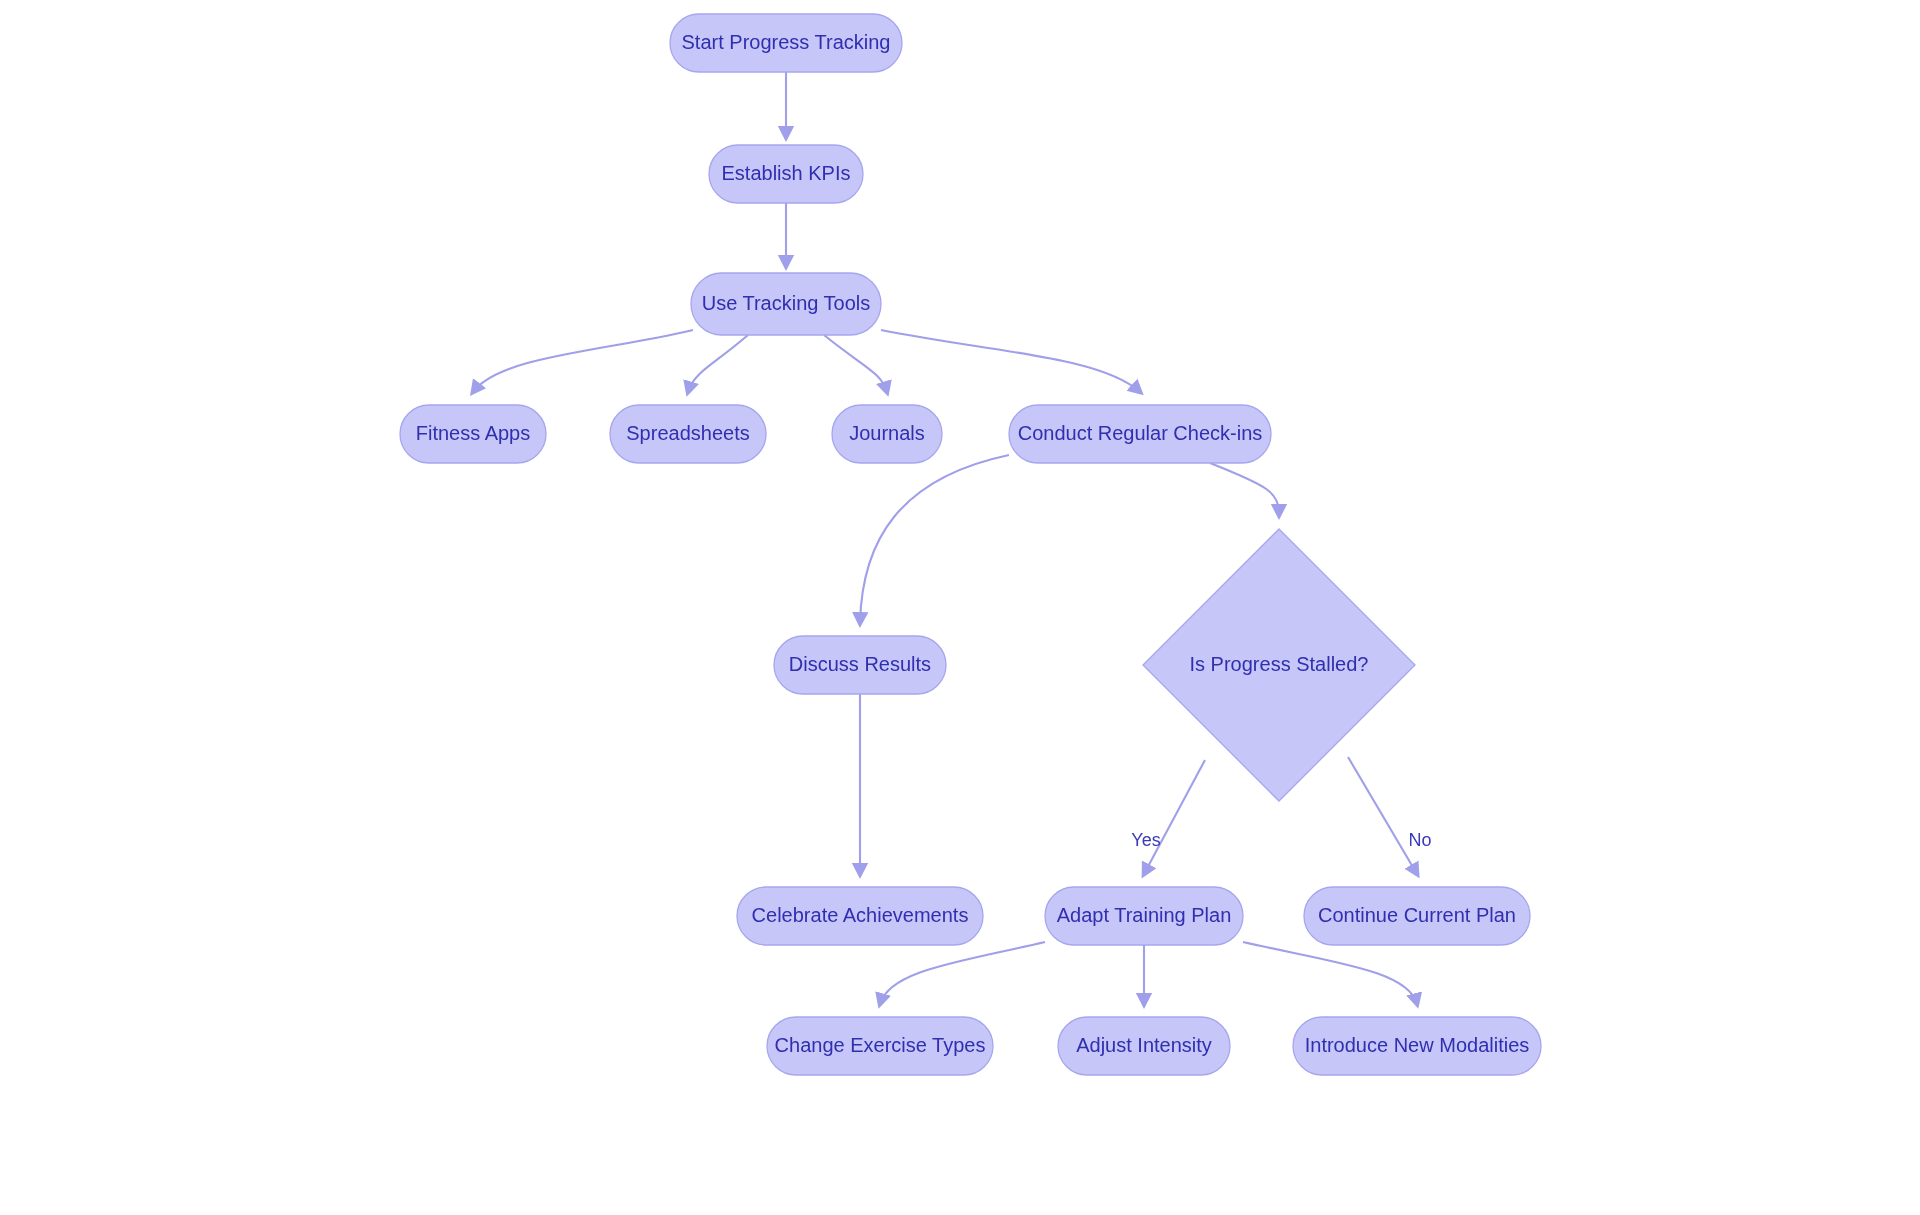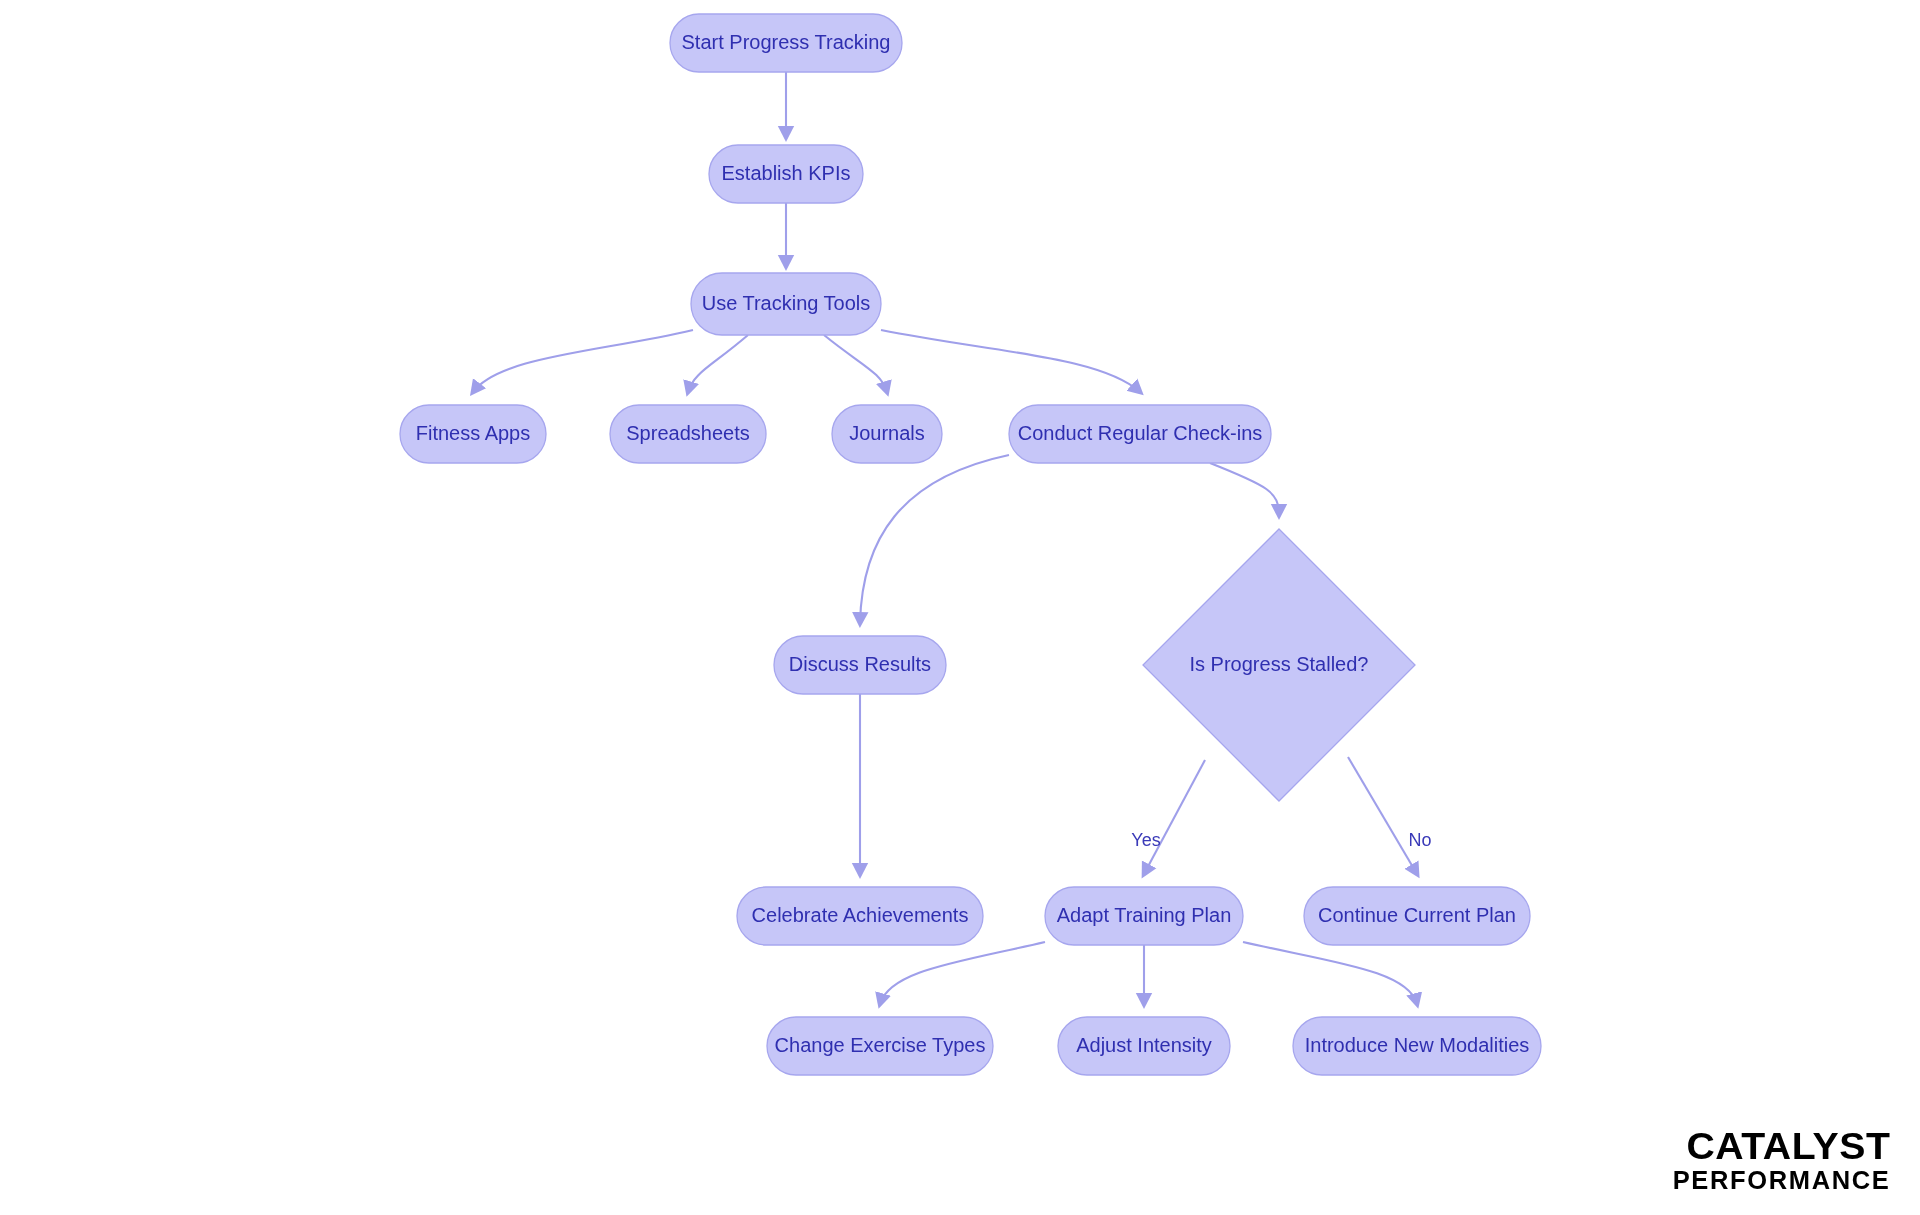--- a/index.html
+++ b/index.html
@@ -210,18 +210,14 @@
       </g>
 
       <g>
         <rect class="node-rect" x="1293" y="1017" width="248" height="58" rx="29" ry="29"></rect>
         <text class="node-label" x="1417" y="1047">Introduce New Modalities</text>
       </g>
 
     </g>
   </svg>
 
-  <div id="brand">
-    <span class="brand-top">CATALYST</span>
-    <span class="brand-bottom">PERFORMANCE</span>
-  </div>
 
 </div>
 
 </body></html>

